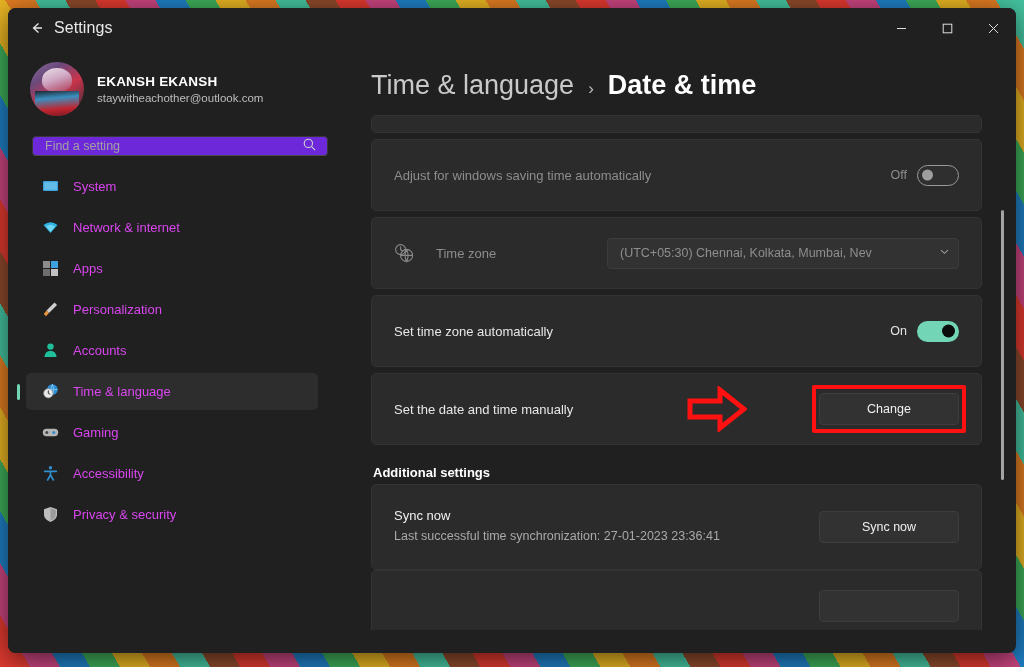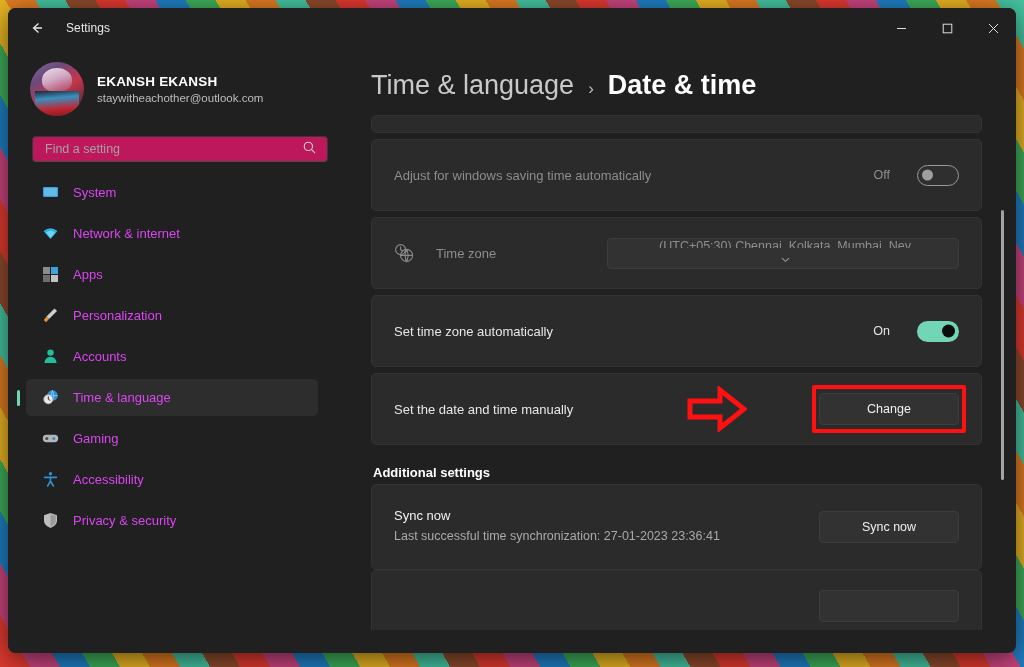--- a/index.html
+++ b/index.html
@@ -60,23 +60,23 @@
     position: relative;
   }
   .back-btn {
     width: 34px; height: 30px;
     margin-left: 12px;
     display: flex; align-items: center; justify-content: center;
     border-radius: 4px;
     color: #e6e6e6;
   }
   .title-text {
-    font-size: 12px;
+    font-size: 16px;
     color: #e8e8e8;
-    margin-left: 12px;
+    margin-left: 0;
     letter-spacing: .1px;
   }
   .win-controls {
     position: absolute;
     right: 0; top: 0;
     height: 40px;
     display: flex;
   }
   .win-btn {
     width: 46px; height: 40px;
@@ -135,22 +135,22 @@
     letter-spacing: .2px;
   }
   .acct-mail {
     font-size: 11.5px;
     color: #bdbdbd;
     margin-top: 3px;
   }
 
   .search-wrap {
     margin: 6px 10px 12px 24px;
-    height: 26px;
-    background: #be185d;
+    height: 20px;
+    background: #6d28d9;
     border: 1px solid #383838;
     border-bottom-color: #4a4a4a;
     border-radius: 4px;
     display: flex;
     align-items: center;
     padding: 0 10px 0 12px;
   }
   .search-wrap input {
     flex: 1 1 auto;
     background: transparent;
@@ -221,21 +221,21 @@
     display: flex;
     align-items: center;
     min-height: 62px;
   }
   .card.partial-top { min-height: 18px; margin-bottom: 6px; }
   .card.tall { min-height: 72px; }
 
   .row-label { font-size: 13px; color: #e7e7e7; flex: 1 1 auto; }
   .row-label.dim { color: #8d8d8d; }
 
-  .toggle-wrap { display: flex; align-items: center; gap: 27px; }
+  .toggle-wrap { display: flex; align-items: center; gap: 10px; }
   .toggle-state { font-size: 12.5px; color: #e4e4e4; }
   .toggle-state.dim { color: #8d8d8d; }
   .switch {
     width: 42px; height: 21px;
     border-radius: 11px;
     position: relative;
     flex: 0 0 42px;
   }
   .switch.off {
     background: #2f2f2f;
@@ -266,21 +266,20 @@
     height: 31px;
     background: #323232;
     border: 1px solid #3c3c3c;
     border-radius: 4px;
     display: flex;
     align-items: center;
     padding: 0 8px 0 12px;
     color: #8e8e8e;
     font-size: 12.5px;
     gap: 6px;
-    flex-direction: column;
   }
   .combo-text {
     flex: 1 1 auto;
     white-space: nowrap;
     overflow: hidden;
   }
 
   .btn {
     background: #323232;
     border: 1px solid #3d3d3d;

